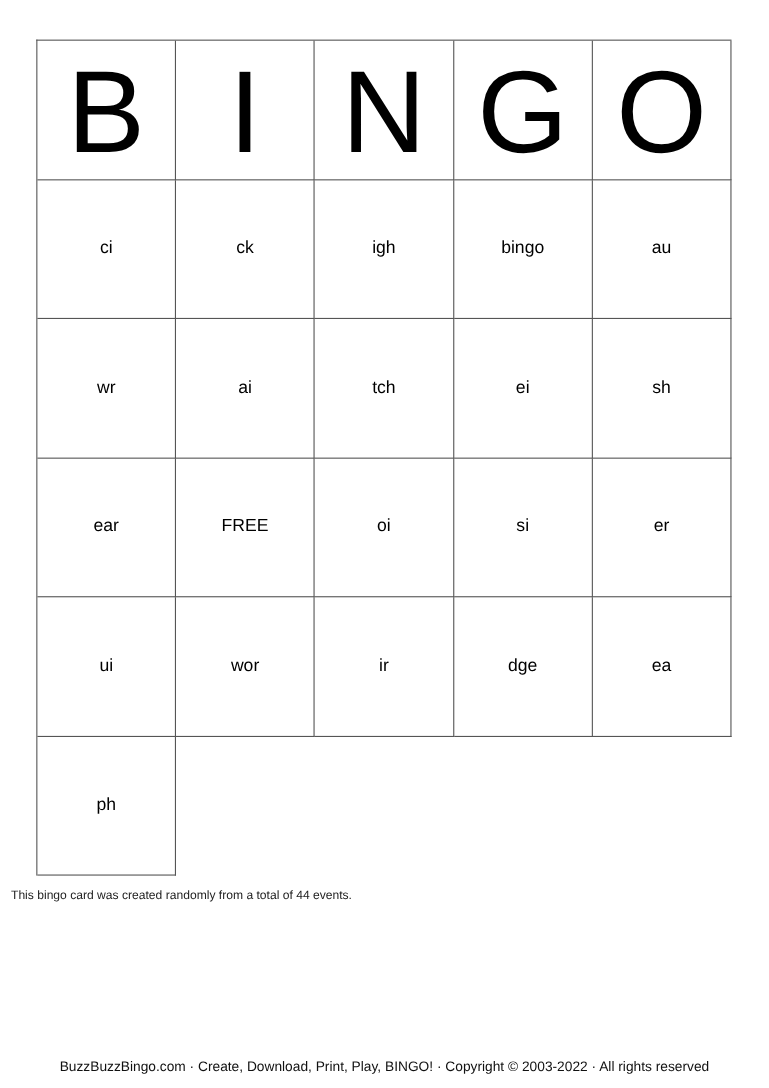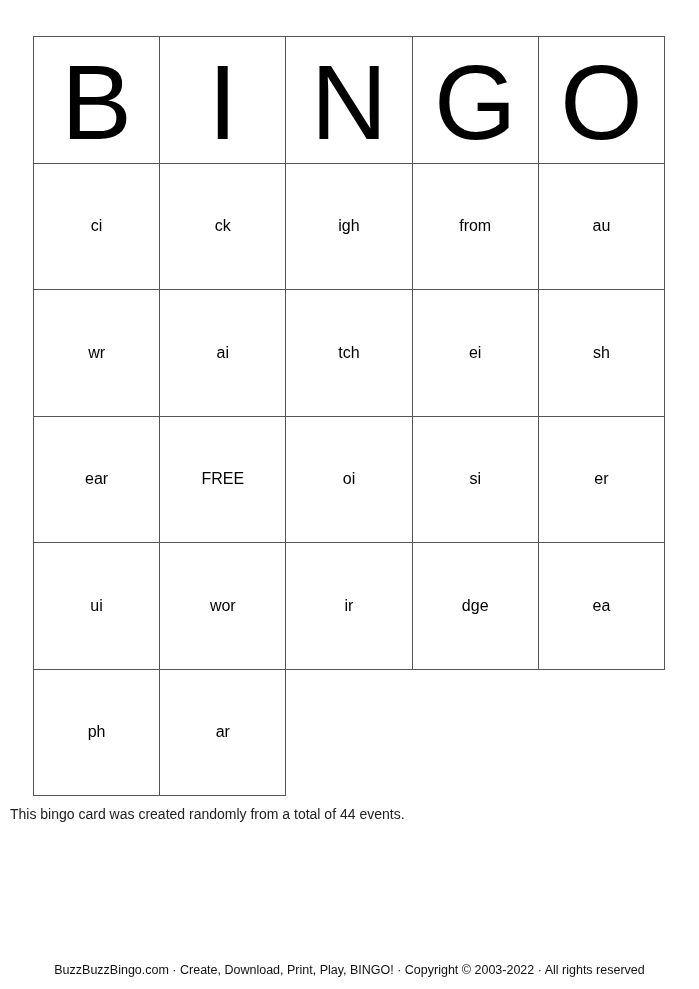--- a/index.html
+++ b/index.html
@@ -8,37 +8,37 @@
       position: absolute; left: 33px; top: 36px; width: 632px; height: 760px;
       display: grid; grid-template-columns: repeat(5, 1fr); grid-template-rows: repeat(6, 1fr);
       border-top: 1px solid #555; border-left: 1px solid #555; box-sizing: border-box;
     }
     .cell {
       border-right: 1px solid #555; border-bottom: 1px solid #555;
       display: flex; align-items: center; justify-content: center;
       font-size: 16px; box-sizing: border-box;
     }
     .head { font-size: 106px; line-height: 1; padding-top: 4px; }
-    .note { position: absolute; left: 10px; top: 807px; font-size: 14px; color: #222; line-height: 14px; white-space: nowrap; }
+    .note { position: absolute; left: 10px; top: 807px; font-size: 11px; color: #222; line-height: 14px; white-space: nowrap; }
     .footer { position: absolute; left: 0; width: 699px; top: 963px; text-align: center; font-size: 12.5px; color: #111; }
   </style>
 </head>
 <body>
 
 <div class="card">
   <div class="cell head">B</div>
   <div class="cell head">I</div>
   <div class="cell head">N</div>
   <div class="cell head">G</div>
   <div class="cell head">O</div>
 
   <div class="cell">ci</div>
   <div class="cell">ck</div>
   <div class="cell">igh</div>
-  <div class="cell">from</div>
+  <div class="cell">bingo</div>
   <div class="cell">au</div>
 
   <div class="cell">wr</div>
   <div class="cell">ai</div>
   <div class="cell">tch</div>
   <div class="cell">ei</div>
 
   <div class="cell">sh</div>
   <div class="cell">ear</div>
   <div class="cell">FREE</div>
@@ -46,20 +46,19 @@
   <div class="cell">si</div>
 
   <div class="cell">er</div>
   <div class="cell">ui</div>
   <div class="cell">wor</div>
   <div class="cell">ir</div>
 
   <div class="cell">dge</div>
   <div class="cell">ea</div>
   <div class="cell">ph</div>
-  <div class="cell">ar</div>
 </div>
 
 <div class="note">
   <div>This bingo card was created randomly from a total of 44 events.</div>
 </div>
 
 <div class="footer">BuzzBuzzBingo.com · Create, Download, Print, Play, BINGO! · Copyright © 2003-2022 · All rights reserved</div>
 
 </body></html>

